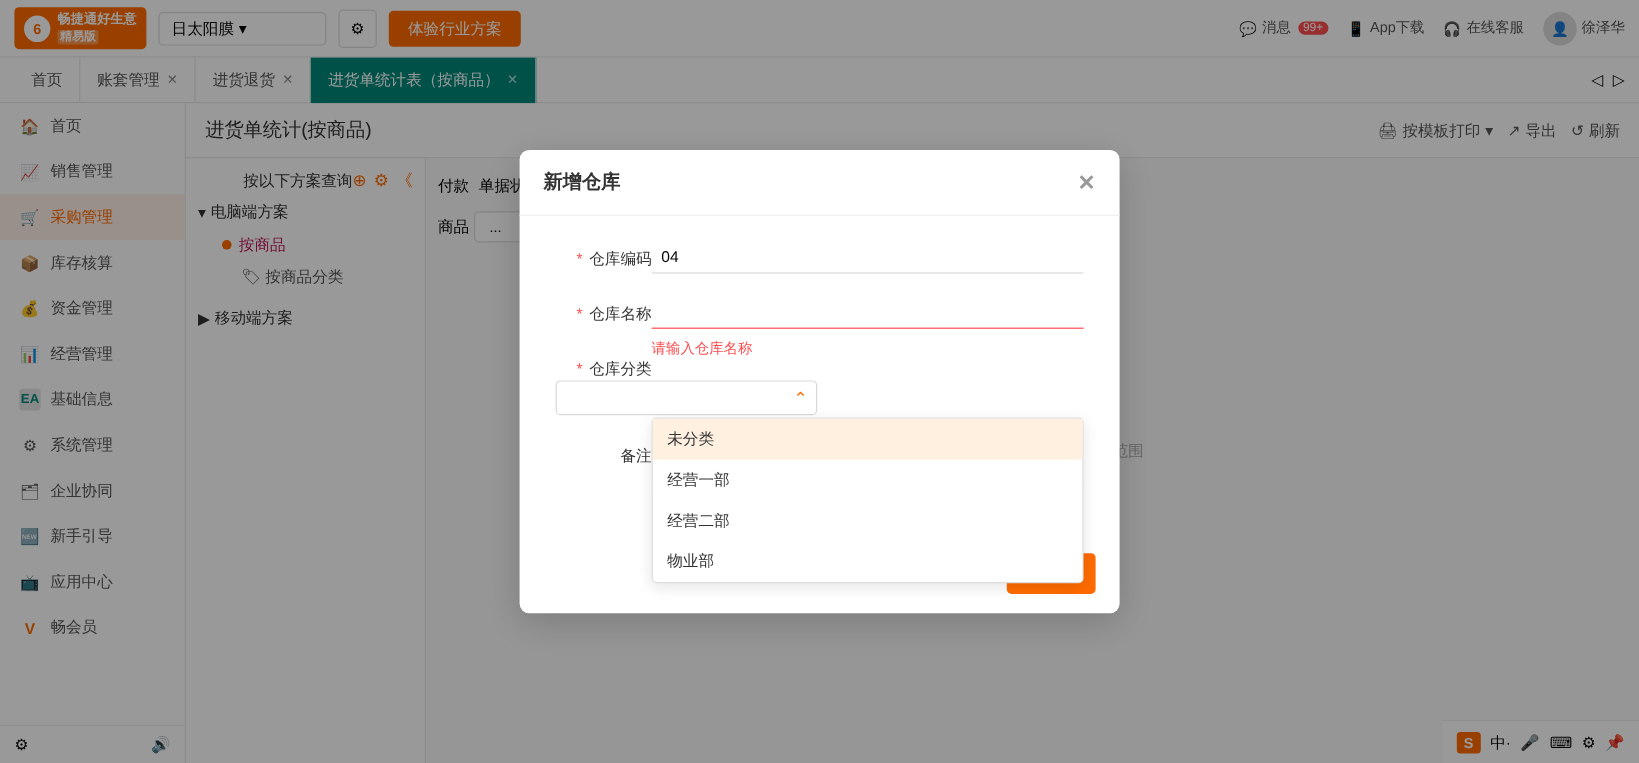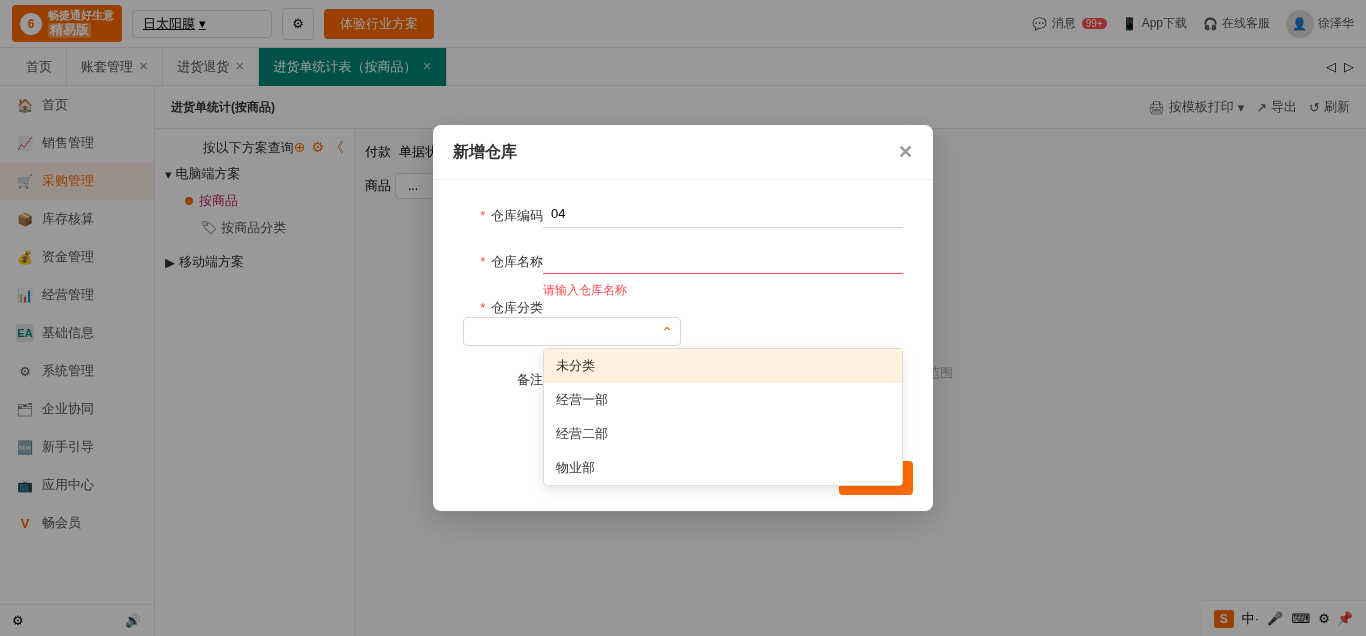--- a/index.html
+++ b/index.html
@@ -15,25 +15,25 @@
       display: flex; align-items: center; gap: 6px;
       background: #ff6b00; padding: 4px 8px; border-radius: 4px;
       color: #fff; font-weight: bold; font-size: 13px; min-width: 110px;
     }
     .logo-icon {
       width: 22px; height: 22px; background: #fff; border-radius: 50%;
       display: flex; align-items: center; justify-content: center;
       color: #ff6b00; font-weight: bold; font-size: 12px;
     }
     .logo-text { display: flex; flex-direction: column; line-height: 1.2; font-size: 11px; }
-    .logo-badge { font-size: 13px; background: rgba(255,255,255,0.3); border-radius: 2px; padding: 0 2px; margin-top: 1px; align-self: flex-start; font-family: Liberation Mono, monospace; }
+    .logo-badge { font-size: 10px; background: rgba(255,255,255,0.3); border-radius: 2px; padding: 0 2px; margin-top: 1px; align-self: flex-start; }
     .store-selector {
       display: flex; align-items: center; gap: 4px;
       border: 1px solid #ddd; border-radius: 4px; padding: 4px 10px;
-      background: #fff; cursor: pointer; min-width: 140px; text-decoration: underline;
+      background: #fff; cursor: pointer; min-width: 140px;
     }
     .gear-btn {
       width: 32px; height: 32px; border: 1px solid #ddd; border-radius: 4px;
       display: flex; align-items: center; justify-content: center; cursor: pointer; background: #fff;
     }
     .trial-btn {
       background: #ff6b00; color: #fff; border: none; border-radius: 4px;
       padding: 6px 16px; cursor: pointer; font-size: 13px;
     }
     .topbar-right {
@@ -84,21 +84,21 @@
       display: flex; align-items: center; justify-content: space-between;
       padding: 8px 12px;
     }
 
     
     .content { flex: 1; display: flex; flex-direction: column; overflow: hidden; }
     .content-header {
       display: flex; align-items: center; justify-content: space-between;
       padding: 12px 16px; background: #fff; border-bottom: 1px solid #e8e8e8;
     }
-    .page-title { font-size: 12px; font-weight: bold; color: #333; }
+    .page-title { font-size: 16px; font-weight: normal; color: #333; }
     .content-actions { display: flex; gap: 12px; align-items: center; }
     .action-btn {
       display: flex; align-items: center; gap: 4px; cursor: pointer;
       color: #555; font-size: 13px;
     }
     .query-btn {
       background: #ff6b00; color: #fff; border: none; border-radius: 4px;
       padding: 6px 20px; cursor: pointer; font-size: 13px;
     }
     .setting-btn {

